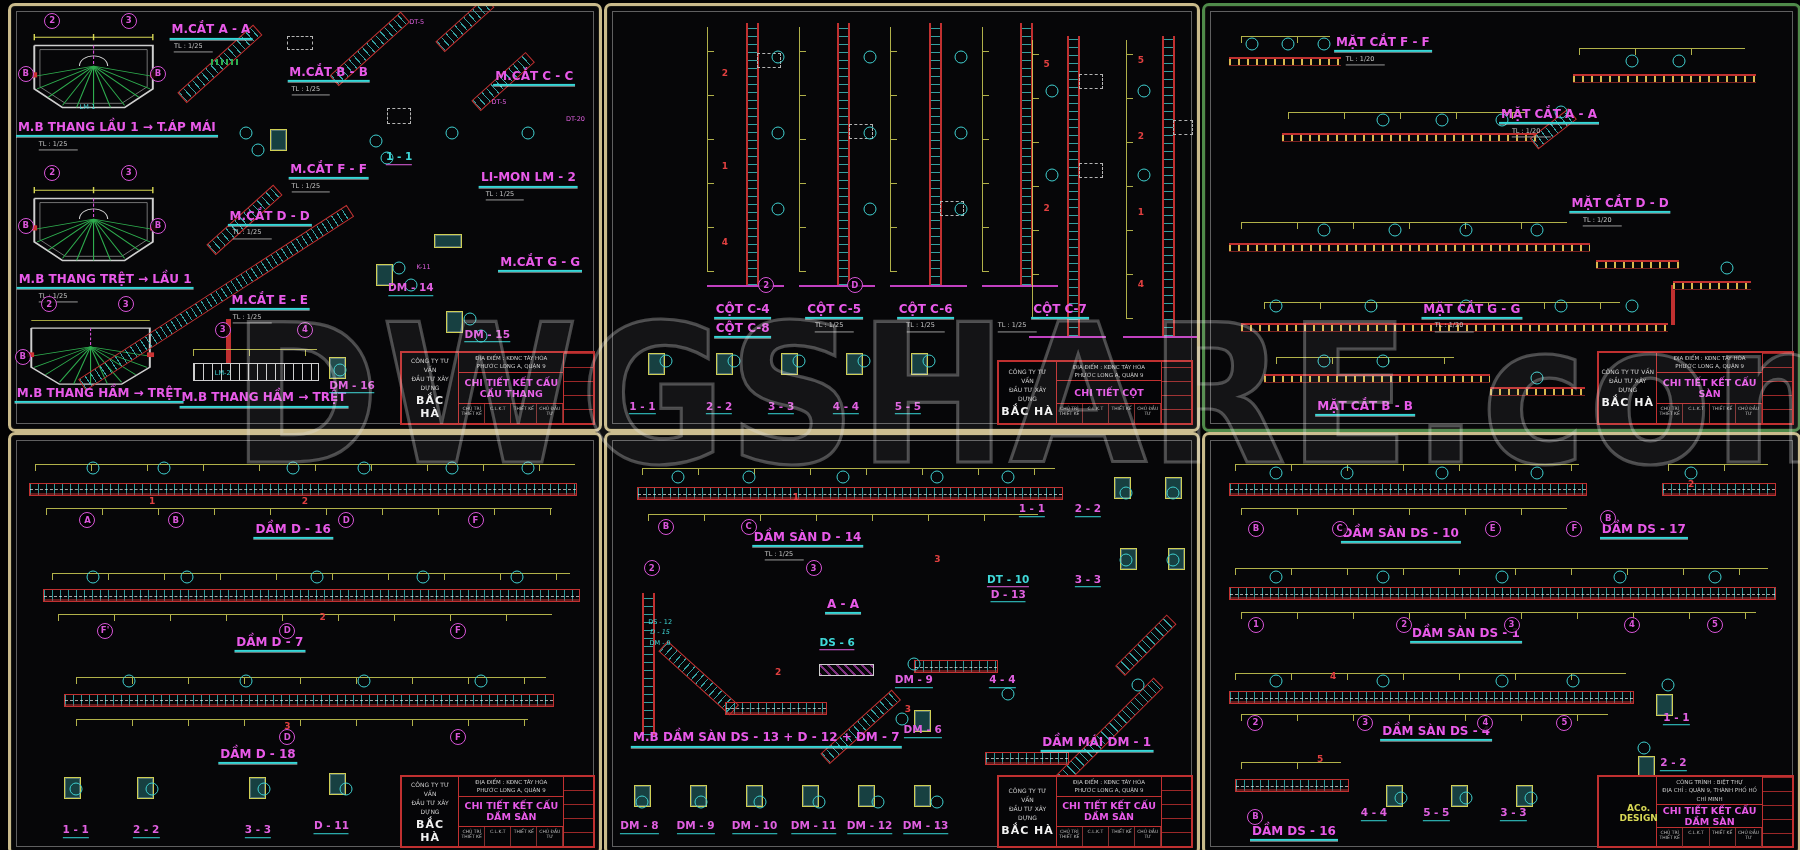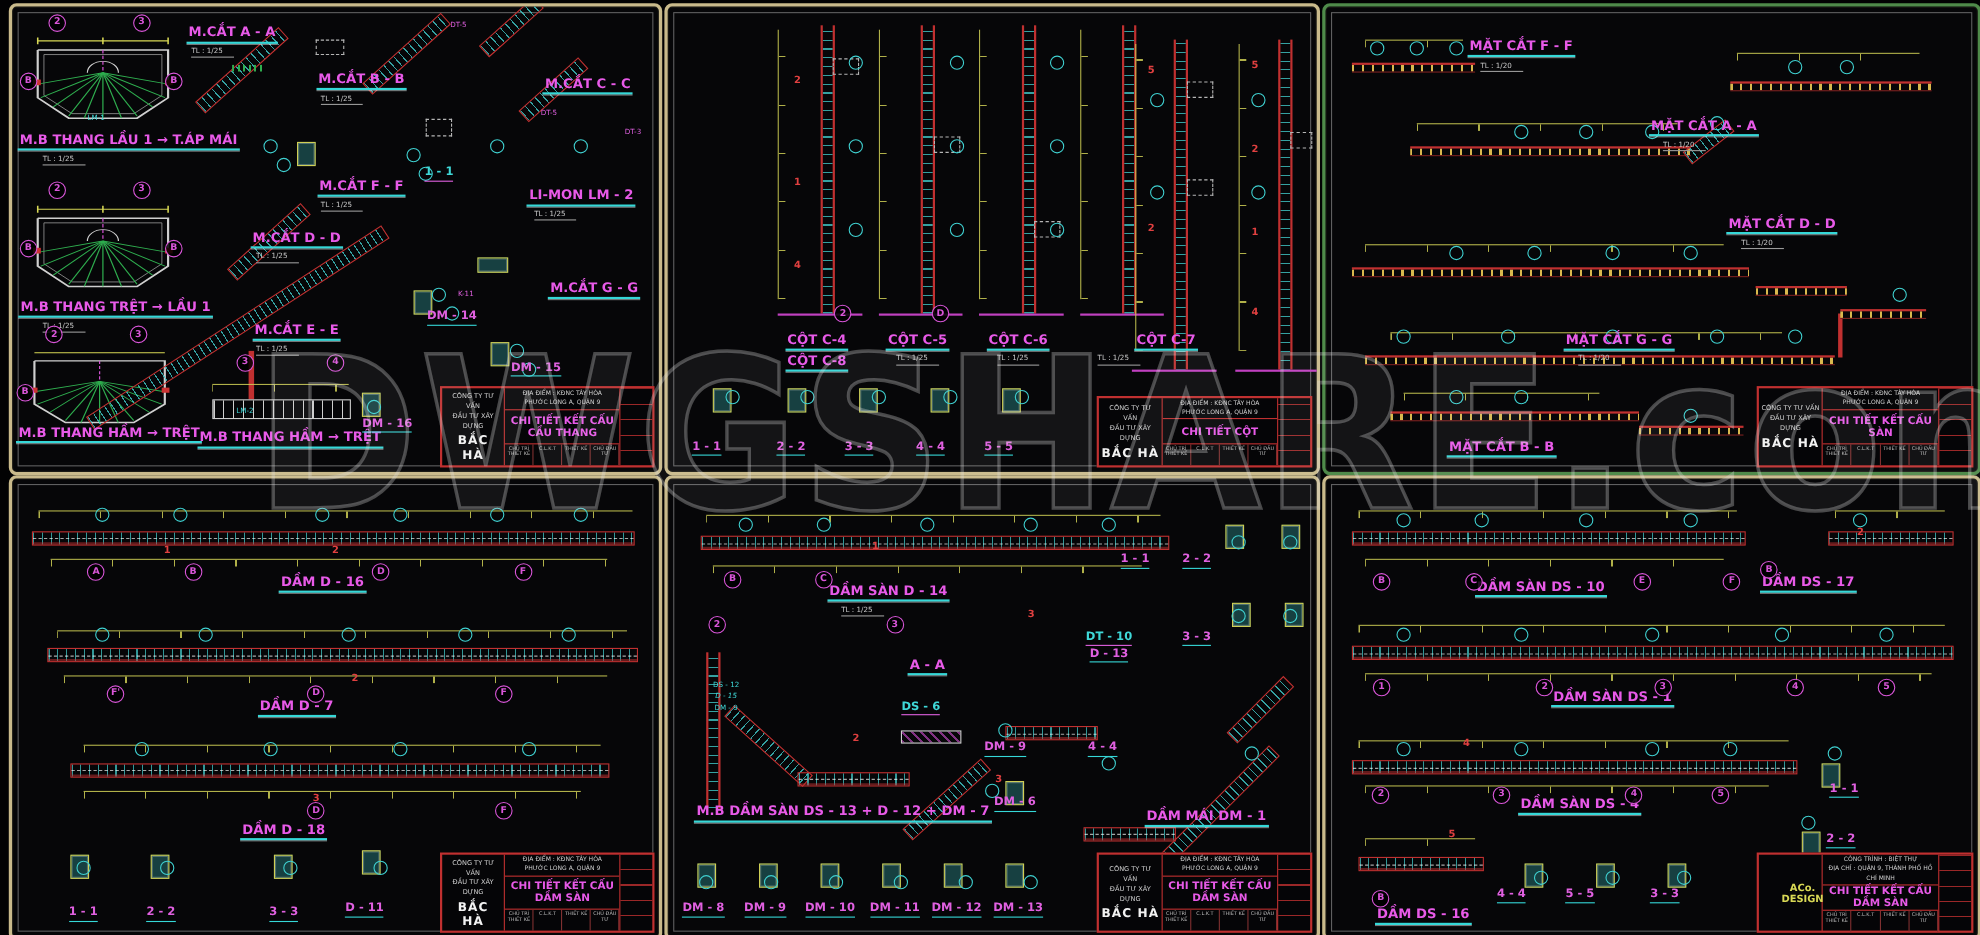--- a/index.html
+++ b/index.html
@@ -182,21 +182,21 @@
         <span class="lab lh" style="left: 44%; top: 70%;">M.CẮT E - E</span>
         <span class="lab ln" style="left: 41%; top: 74%;">TL : 1/25</span>
         <span class="lab ls" style="left: 68%; top: 67%;">DM - 14</span>
         <span class="lab lh" style="left: 90%; top: 61%;">M.CẮT G - G</span>
         <span class="lab ls" style="left: 81%; top: 78%;">DM - 15</span>
         <span class="lab lh" style="left: 15%; top: 92%;">M.B THANG HẦM → TRỆT</span>
         <span class="lab lh" style="left: 43%; top: 93%;">M.B THANG HẦM → TRỆT</span>
         <span class="lab ls" style="left: 58%; top: 90%;">DM - 16</span>
         <span class="lab lm" style="left: 69%; top: 4%;">DT-5</span>
         <span class="lab lm" style="left: 83%; top: 23%;">DT-5</span>
-        <span class="lab lm" style="left: 96%; top: 27%;">DT-3</span>
+        <span class="lab lm" style="left: 96%; top: 27%;">DT-20</span>
         <span class="lab lm" style="left: 62%; top: 62%; margin-left: 48px;">K-11</span>
         <span class="lab lt" style="left: 13%; top: 24%;">LM-1</span>
         <span class="lab lt" style="left: 36%; top: 87%;">LM-2</span>
         <span class="lab lb" style="left: 7%; top: 3.5%;">2</span>
         <span class="lab lb" style="left: 20%; top: 3.5%;">3</span>
         <span class="lab lb" style="left: 2.5%; top: 16%;">B</span>
         <span class="lab lb" style="left: 25%; top: 16%;">B</span>
         <span class="lab lb" style="left: 7%; top: 39.5%;">2</span>
         <span class="lab lb" style="left: 20%; top: 39.5%;">3</span>
         <span class="lab lb" style="left: 2.5%; top: 52%;">B</span>

